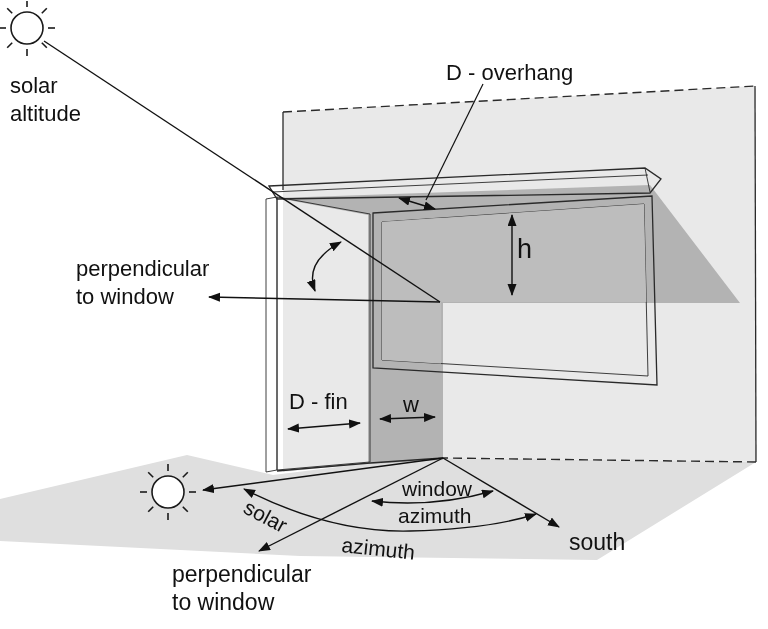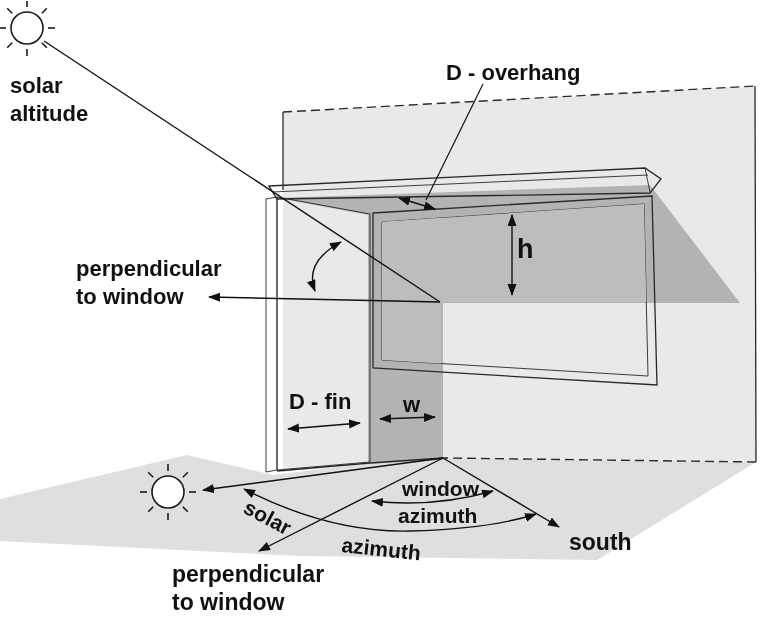--- a/index.html
+++ b/index.html
@@ -1,17 +1,17 @@
 <!DOCTYPE html>
 <html><head>
 <meta charset="utf-8">
 <style>
   html,body{margin:0;padding:0;background:#ffffff;}
   #stage{position:relative;width:768px;height:629px;background:#ffffff;overflow:hidden;
-         font-family:"Liberation Sans",sans-serif;font-weight:bold;}
+         font-family:"Liberation Sans",sans-serif;}
   svg{display:block;}
   text{font-family:"Liberation Sans",sans-serif;fill:#111111;}
   .lbl{font-size:22px;}
   .lbl-sm{font-size:21px;}
   .lbl-lg{font-size:23px;}
   .lbl-h{font-size:27px;}
   .edge{stroke:#2a2a2a;stroke-width:1.3;fill:none;}
   .edge-dash{stroke:#2a2a2a;stroke-width:1.4;fill:none;stroke-dasharray:9 5;}
   .thin{stroke:#2a2a2a;stroke-width:0.9;fill:none;}
   .arrow{stroke:#111111;stroke-width:1.4;fill:none;}

